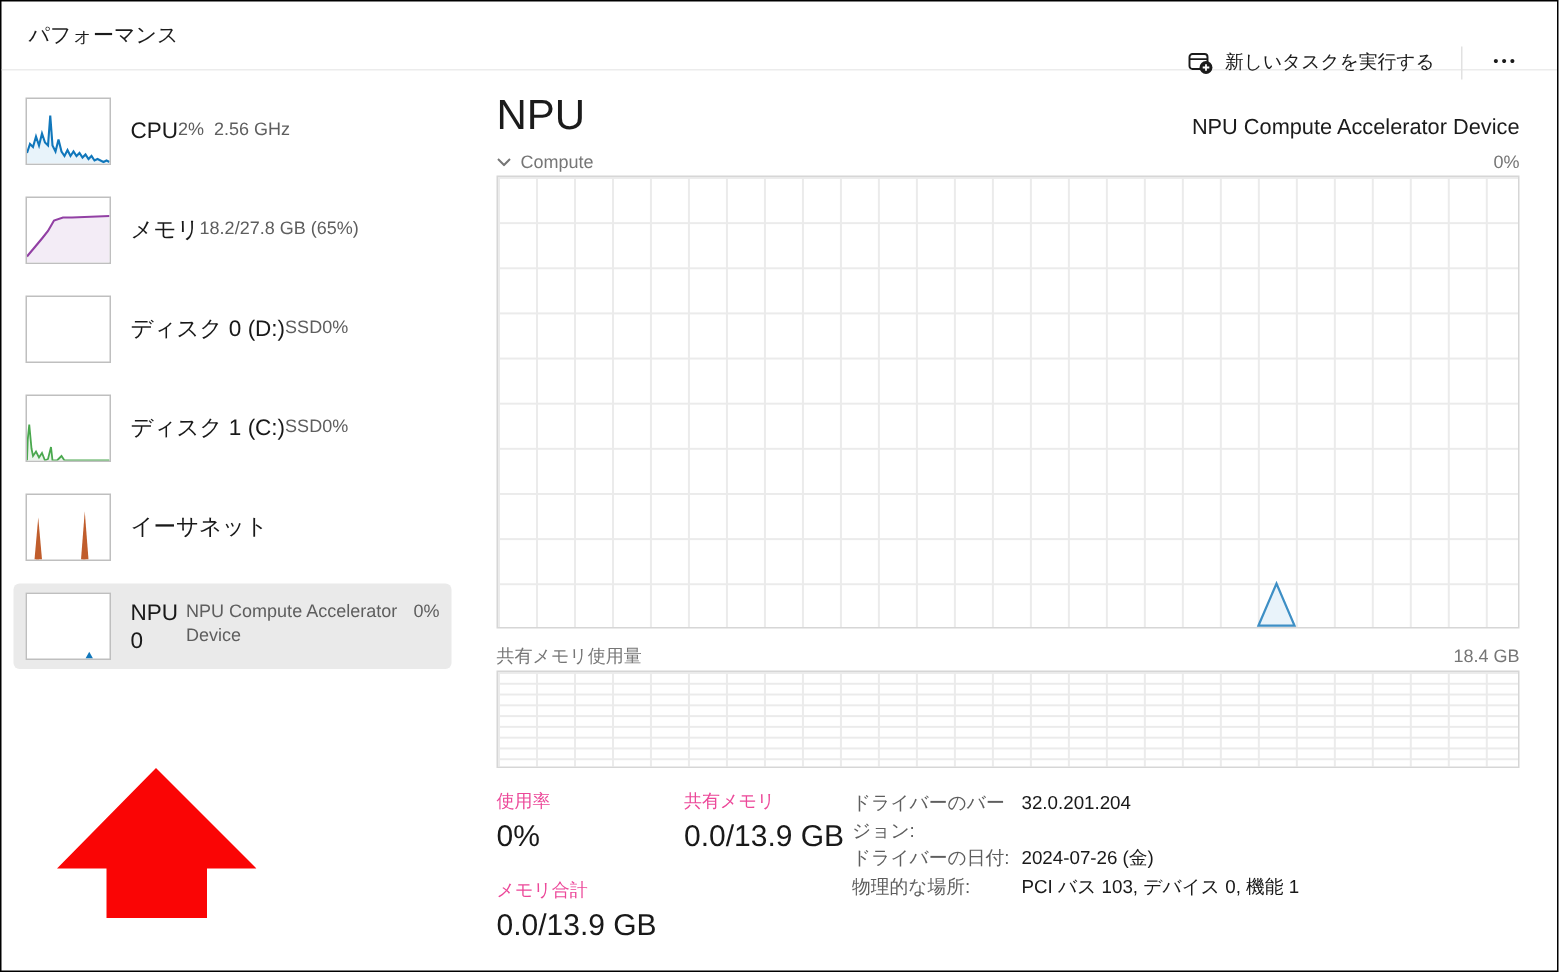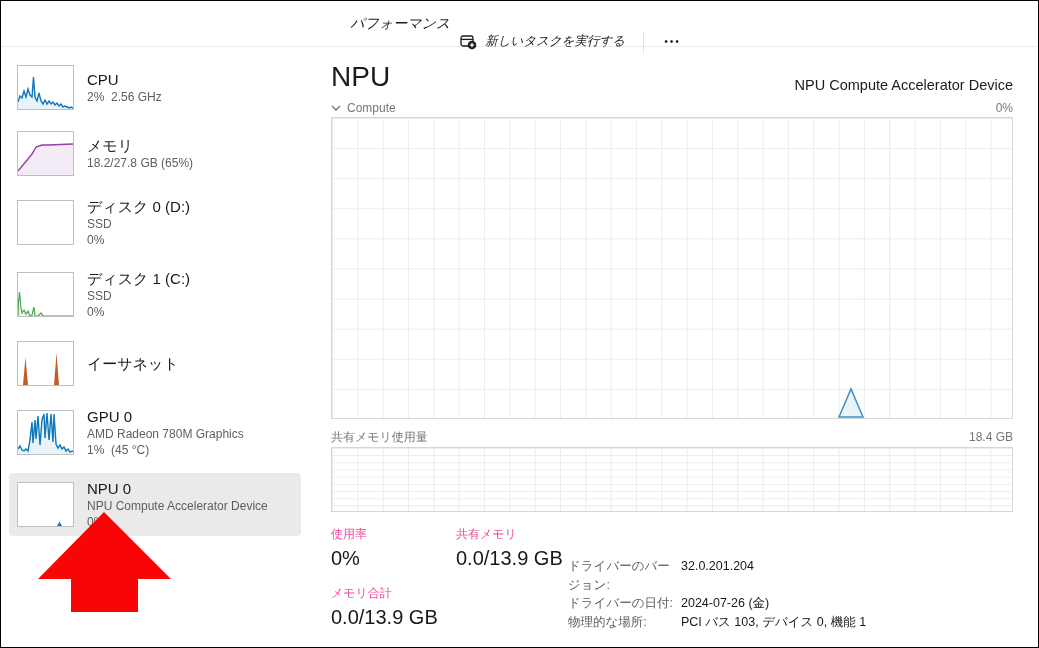--- a/index.html
+++ b/index.html
@@ -10,24 +10,23 @@
     border: 1px solid #000000;
     position: relative;
     overflow: hidden;
     color: #1b1b1b;
   }
   
   .app-header {
     height: 46px;
     display: flex;
     align-items: center;
-    justify-content: center;
+    justify-content: space-between;
     padding: 0 14px 0 18px;
     border-bottom: 1px solid #ececec;
-    font-style: italic;
   }
   .app-title { font-size: 14px; font-weight: 400; }
   .header-right { display: flex; align-items: center; margin-top: 36px; }
   .run-task-btn {
     display: flex; align-items: center; gap: 8px;
     padding: 6px 10px; border-radius: 4px; cursor: default;
     font-size: 12.5px;
   }
   .hdr-sep { width: 1px; height: 22px; background: #e1e1e1; margin: 0 8px; }
   .more-btn {
@@ -40,21 +39,21 @@
   .side-item {
     display: flex; align-items: center; gap: 13px;
     width: 292px; padding: 6px 8px; margin-bottom: 9px;
     border-radius: 4px;
   }
   .side-item.selected { background: #eaeaea; }
   .mini-chart {
     width: 57px; height: 45px; background: #fff;
     border: 1px solid #bfbfbf; position: relative; flex-shrink: 0;
   }
-  .side-text { display: flex; flex-direction: column; }
+  .side-text { display: flex; flex-direction: row; }
   .side-title { font-size: 15px; color: #191919; line-height: 19px; }
   .side-line { font-size: 12px; color: #5e5e5e; line-height: 16px; white-space: pre-wrap; }
   
   .main { flex: 1; padding: 10px 25px 0 22px; position: relative; }
   .main-head { display: flex; justify-content: space-between; align-items: flex-end; height: 40px; }
   .main-title { font-size: 28px; font-weight: 300; line-height: 40px; }
   .device-name { font-size: 14.5px; line-height: 24px; }
   .section-row {
     display: flex; justify-content: space-between; align-items: center;
     height: 18px; margin-top: 2px; font-size: 12px; color: #767676; gap: 27px;
@@ -79,21 +78,21 @@
       linear-gradient(to bottom, #ebebeb 1px, transparent 1px);
     background-size: 25.33px 100%, 100% 7.2px;
   }
   
   .stats { display: flex; margin-top: 14px; }
   .stat-col-a { width: 125px; }
   .stat-col-b { width: 112px; }
   .stat-label { font-size: 12px; color: #ec4899; line-height: 16px; }
   .stat-value { font-size: 20px; color: #191919; line-height: 28px; margin-top: 2px; white-space: nowrap; }
   .stat-gap { margin-top: 13px; }
-  .driver-info { font-size: 12.5px; margin-top: 31px; }
+  .driver-info { font-size: 12.5px; }
   .drv-row { display: flex; line-height: 18.5px; }
   .drv-label { width: 113px; color: #5e5e5e; flex-shrink: 0; }
   .drv-value { color: #191919; white-space: pre-wrap; }
   
   .red-arrow { position: absolute; left: 37px; top: 511px; z-index: 10; }
 </style>
 </head>
 <body>
 
 <div class="app-header">
@@ -177,33 +176,20 @@
           <path d="M5,43 L7.5,15 L10,43 Z" fill="#c05d2c"></path>
           <path d="M36,43 L38.5,11 L41,43 Z" fill="#c05d2c"></path>
           <path d="M6,43 L7,37 L8,43 Z M37,43 L38,35 L39,43 Z" fill="#c05d2c"></path>
         </svg>
       </div>
       <div class="side-text">
         <div class="side-title">イーサネット</div>
       </div>
     </div>
 
-    <div class="side-item">
-      <div class="mini-chart">
-        <svg width="55" height="43" viewBox="0 0 55 43">
-          <path d="M0,38 L2,35 L4,39 L6,40 L8,38 L10,40 L12,29 L14,11 L15,32 L17,9 L18,28 L20,5 L22,34 L24,9 L26,3 L27,27 L29,2 L31,29 L33,3 L35,31 L36,3 L38,33 L40,37 L42,34 L44,38 L46,36 L48,40 L50,38 L52,41 L55,40 L55,43 L0,43 Z" fill="#e8f3fa"></path>
-          <path d="M0,38 L2,35 L4,39 L6,40 L8,38 L10,40 L12,29 L14,11 L15,32 L17,9 L18,28 L20,5 L22,34 L24,9 L26,3 L27,27 L29,2 L31,29 L33,3 L35,31 L36,3 L38,33 L40,37 L42,34 L44,38 L46,36 L48,40 L50,38 L52,41 L55,40" fill="none" stroke="#1177bb" stroke-width="1.4"></path>
-        </svg>
-      </div>
-      <div class="side-text">
-        <div class="side-title">GPU 0</div>
-        <div class="side-line">AMD Radeon 780M Graphics</div>
-        <div class="side-line">1%  (45 °C)</div>
-      </div>
-    </div>
 
     <div class="side-item selected">
       <div class="mini-chart">
         <svg width="55" height="43" viewBox="0 0 55 43" style="position:absolute;bottom:0;left:0;">
           <path d="M39,43 L41.5,38.5 L44,43 Z" fill="#1177bb"></path>
         </svg>
       </div>
       <div class="side-text">
         <div class="side-title">NPU 0</div>
         <div class="side-line">NPU Compute Accelerator Device</div>

